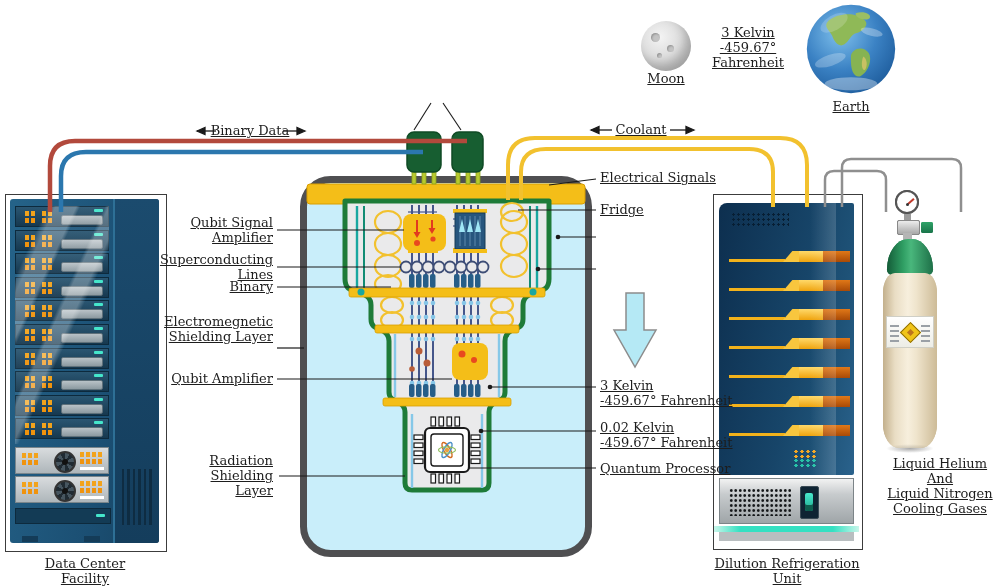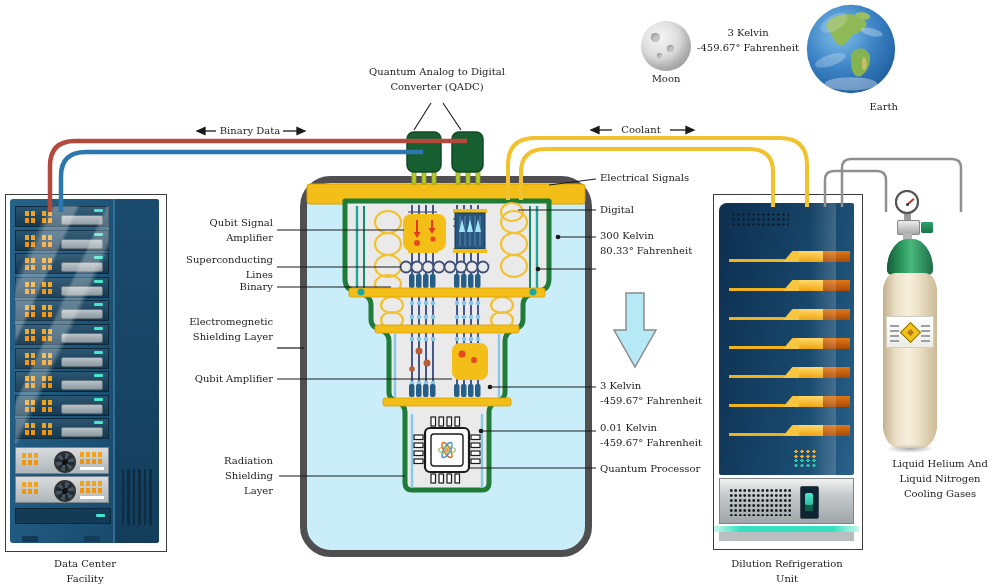--- a/index.html
+++ b/index.html
@@ -1,18 +1,18 @@
 <!DOCTYPE html>
 <html><head>
 <meta charset="utf-8">
 <style>
   html,body{margin:0;padding:0;background:#fff;}
   #canvas{position:relative;width:1000px;height:586px;background:#fff;overflow:hidden;
           font-family:"DejaVu Serif","Liberation Serif",serif;color:#1d1d1d;}
-  .lbl{position:absolute;white-space:pre-line;font-size:10px;line-height:15px;color:#1d1d1d;}
+  .lbl{position:absolute;white-space:pre-line;font-size:13px;line-height:15px;color:#1d1d1d;text-decoration:underline;}
   .ctr{text-align:center;}
   .rgt{text-align:right;}
   svg.overlay{position:absolute;left:0;top:0;pointer-events:none;}
 
   
   .moon{position:absolute;left:641px;top:21px;width:50px;height:50px;border-radius:50%;
         background:radial-gradient(circle at 38% 32%,#f4f4f4,#dcdcdc 45%,#bdbdbd 78%,#a9a9a9);
         box-shadow:inset -6px -7px 10px rgba(0,0,0,.15);}
   .crater{position:absolute;border-radius:50%;background:#c3c3c3;box-shadow:inset 1px 1px 2px rgba(0,0,0,.25);}
   .earth{position:absolute;left:804px;top:2px;width:94px;height:94px;}
@@ -139,24 +139,22 @@
       <path d="M26,20 C36,11 56,11 63,18 C71,23 63,31 56,33 C49,35 49,41 43,45 C37,49 32,42 30,36 C27,30 20,26 26,20 Z" fill="#8fb957"></path>
       <path d="M55,12 C62,9 72,12 70,17 C66,21 54,17 55,12 Z" fill="#9cbf63"></path>
       <path d="M53,52 C59,47 68,50 70,57 C72,66 66,76 60,79 C53,81 50,72 50,64 C50,58 49,55 53,52 Z" fill="#86b352"></path>
       <path d="M63,58 C67,60 68,68 65,72 C62,74 60,66 63,58 Z" fill="#d8c468" opacity=".8"></path>
       <ellipse cx="28" cy="62" rx="17" ry="6" fill="#ffffff" opacity=".25" transform="rotate(-18 28 62)"></ellipse>
       <ellipse cx="72" cy="32" rx="12" ry="4" fill="#ffffff" opacity=".3" transform="rotate(14 72 32)"></ellipse>
       <ellipse cx="50" cy="87" rx="28" ry="7" fill="#ffffff" opacity=".35"></ellipse>
       <ellipse cx="32" cy="22" rx="16" ry="8" fill="#ffffff" opacity=".18" transform="rotate(-30 32 22)"></ellipse>
     </svg>
   </div>
-  <div class="lbl ctr" style="left:804px;top:99px;width:94px;text-align:right;">Earth</div>
-
-  <div class="lbl ctr" style="left:352px;top:64px;width:170px;">Quantum Analog to Digital
-Converter (QADC)</div>
+  <div class="lbl ctr" style="left:804px;top:99px;width:94px;">Earth</div>
+
 
   <div class="lbl ctr" style="left:196px;top:123px;width:108px;">Binary Data</div>
   <div class="lbl ctr" style="left:608px;top:122px;width:66px;">Coolant</div>
 
   <div class="frame" id="dc-frame">
     <div class="rackbody">
       <div class="rackside">
         <div class="rackvents"></div>
       </div>
       <div class="trays">
@@ -633,22 +631,20 @@
 Lines</div>
   <div class="lbl rgt" style="left:113px;top:279px;width:160px;">Binary</div>
   <div class="lbl rgt" style="left:113px;top:314px;width:160px;">Electromegnetic
 Shielding Layer</div>
   <div class="lbl rgt" style="left:113px;top:371px;width:160px;">Qubit Amplifier</div>
   <div class="lbl rgt" style="left:113px;top:453px;width:160px;">Radiation
 Shielding
 Layer</div>
 
   <div class="lbl" style="left:600px;top:170px;width:150px;">Electrical Signals</div>
-  <div class="lbl" style="left:600px;top:202px;width:150px;">Digital</div>
-  <div class="lbl" style="left:600px;top:228px;width:150px;">300 Kelvin
-80.33° Fahrenheit</div>
+  <div class="lbl" style="left:600px;top:202px;width:150px;">Fridge</div>
   <div class="lbl" style="left:600px;top:378px;width:150px;">3 Kelvin
 -459.67° Fahrenheit</div>
-  <div class="lbl" style="left:600px;top:420px;width:150px;">0.01 Kelvin
+  <div class="lbl" style="left:600px;top:420px;width:150px;">0.02 Kelvin
 -459.67° Fahrenheit</div>
   <div class="lbl" style="left:600px;top:461px;width:160px;">Quantum Processor</div>
 
 </div>
 
 </body></html>

